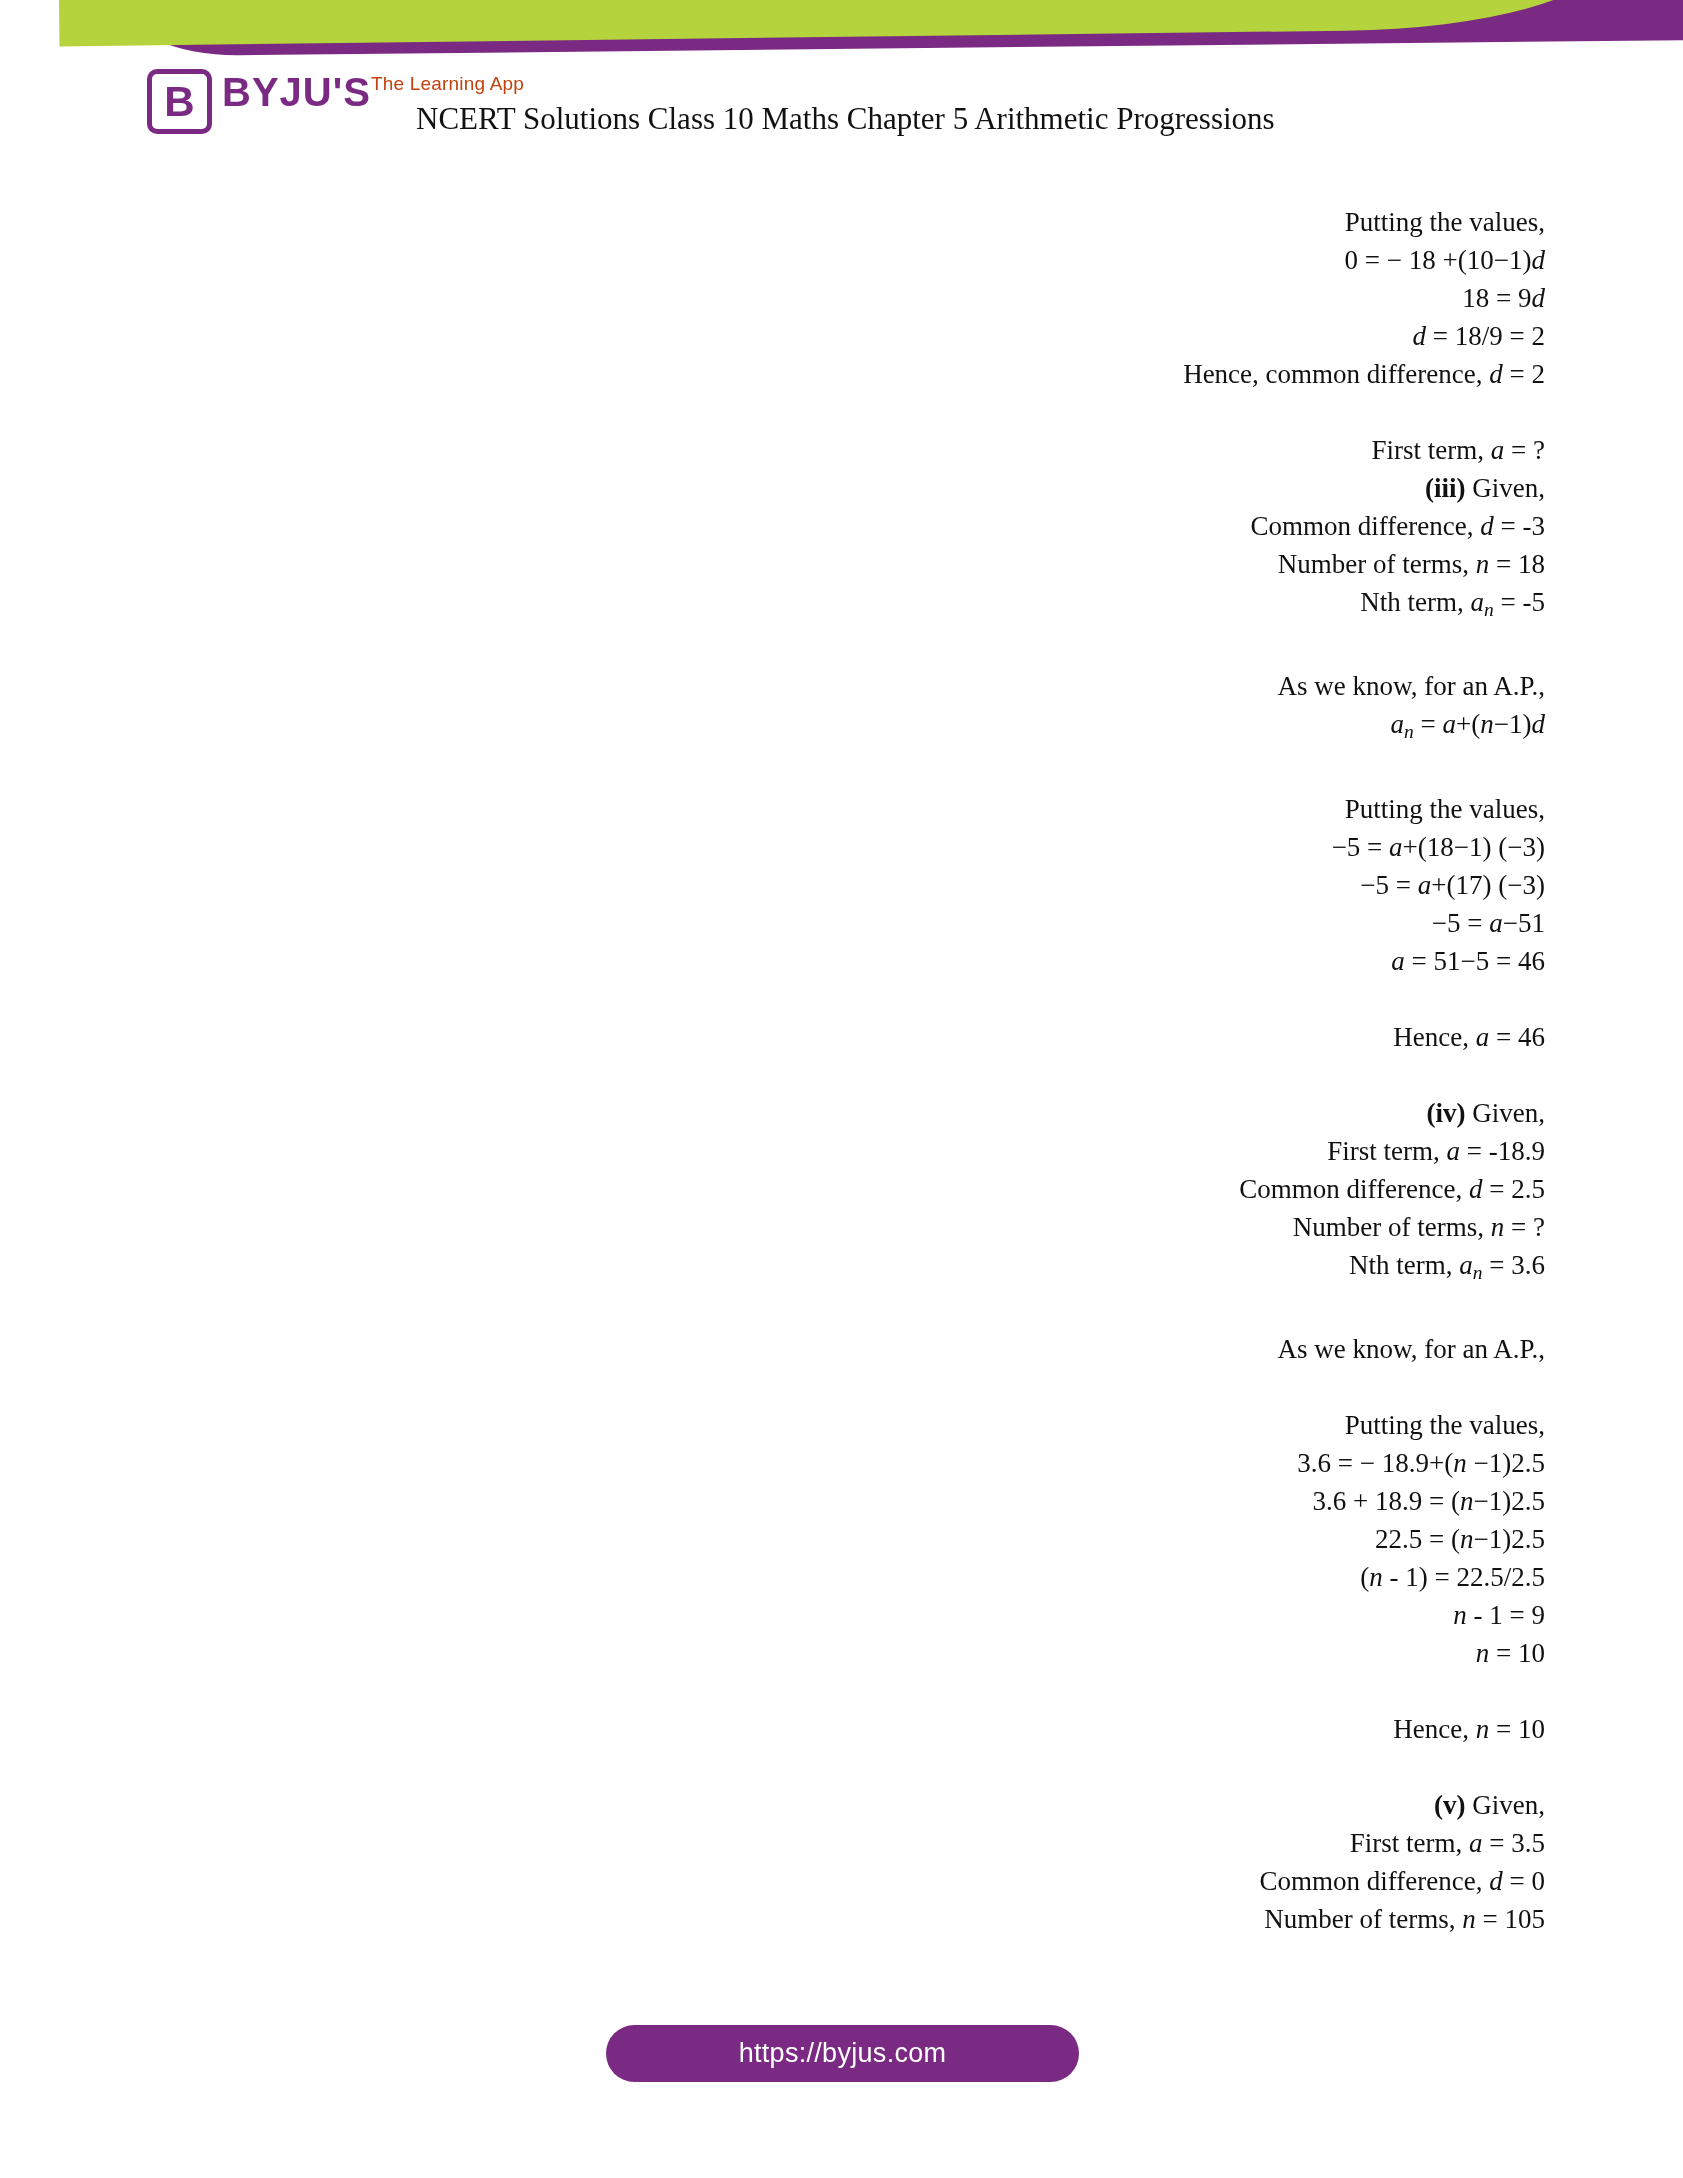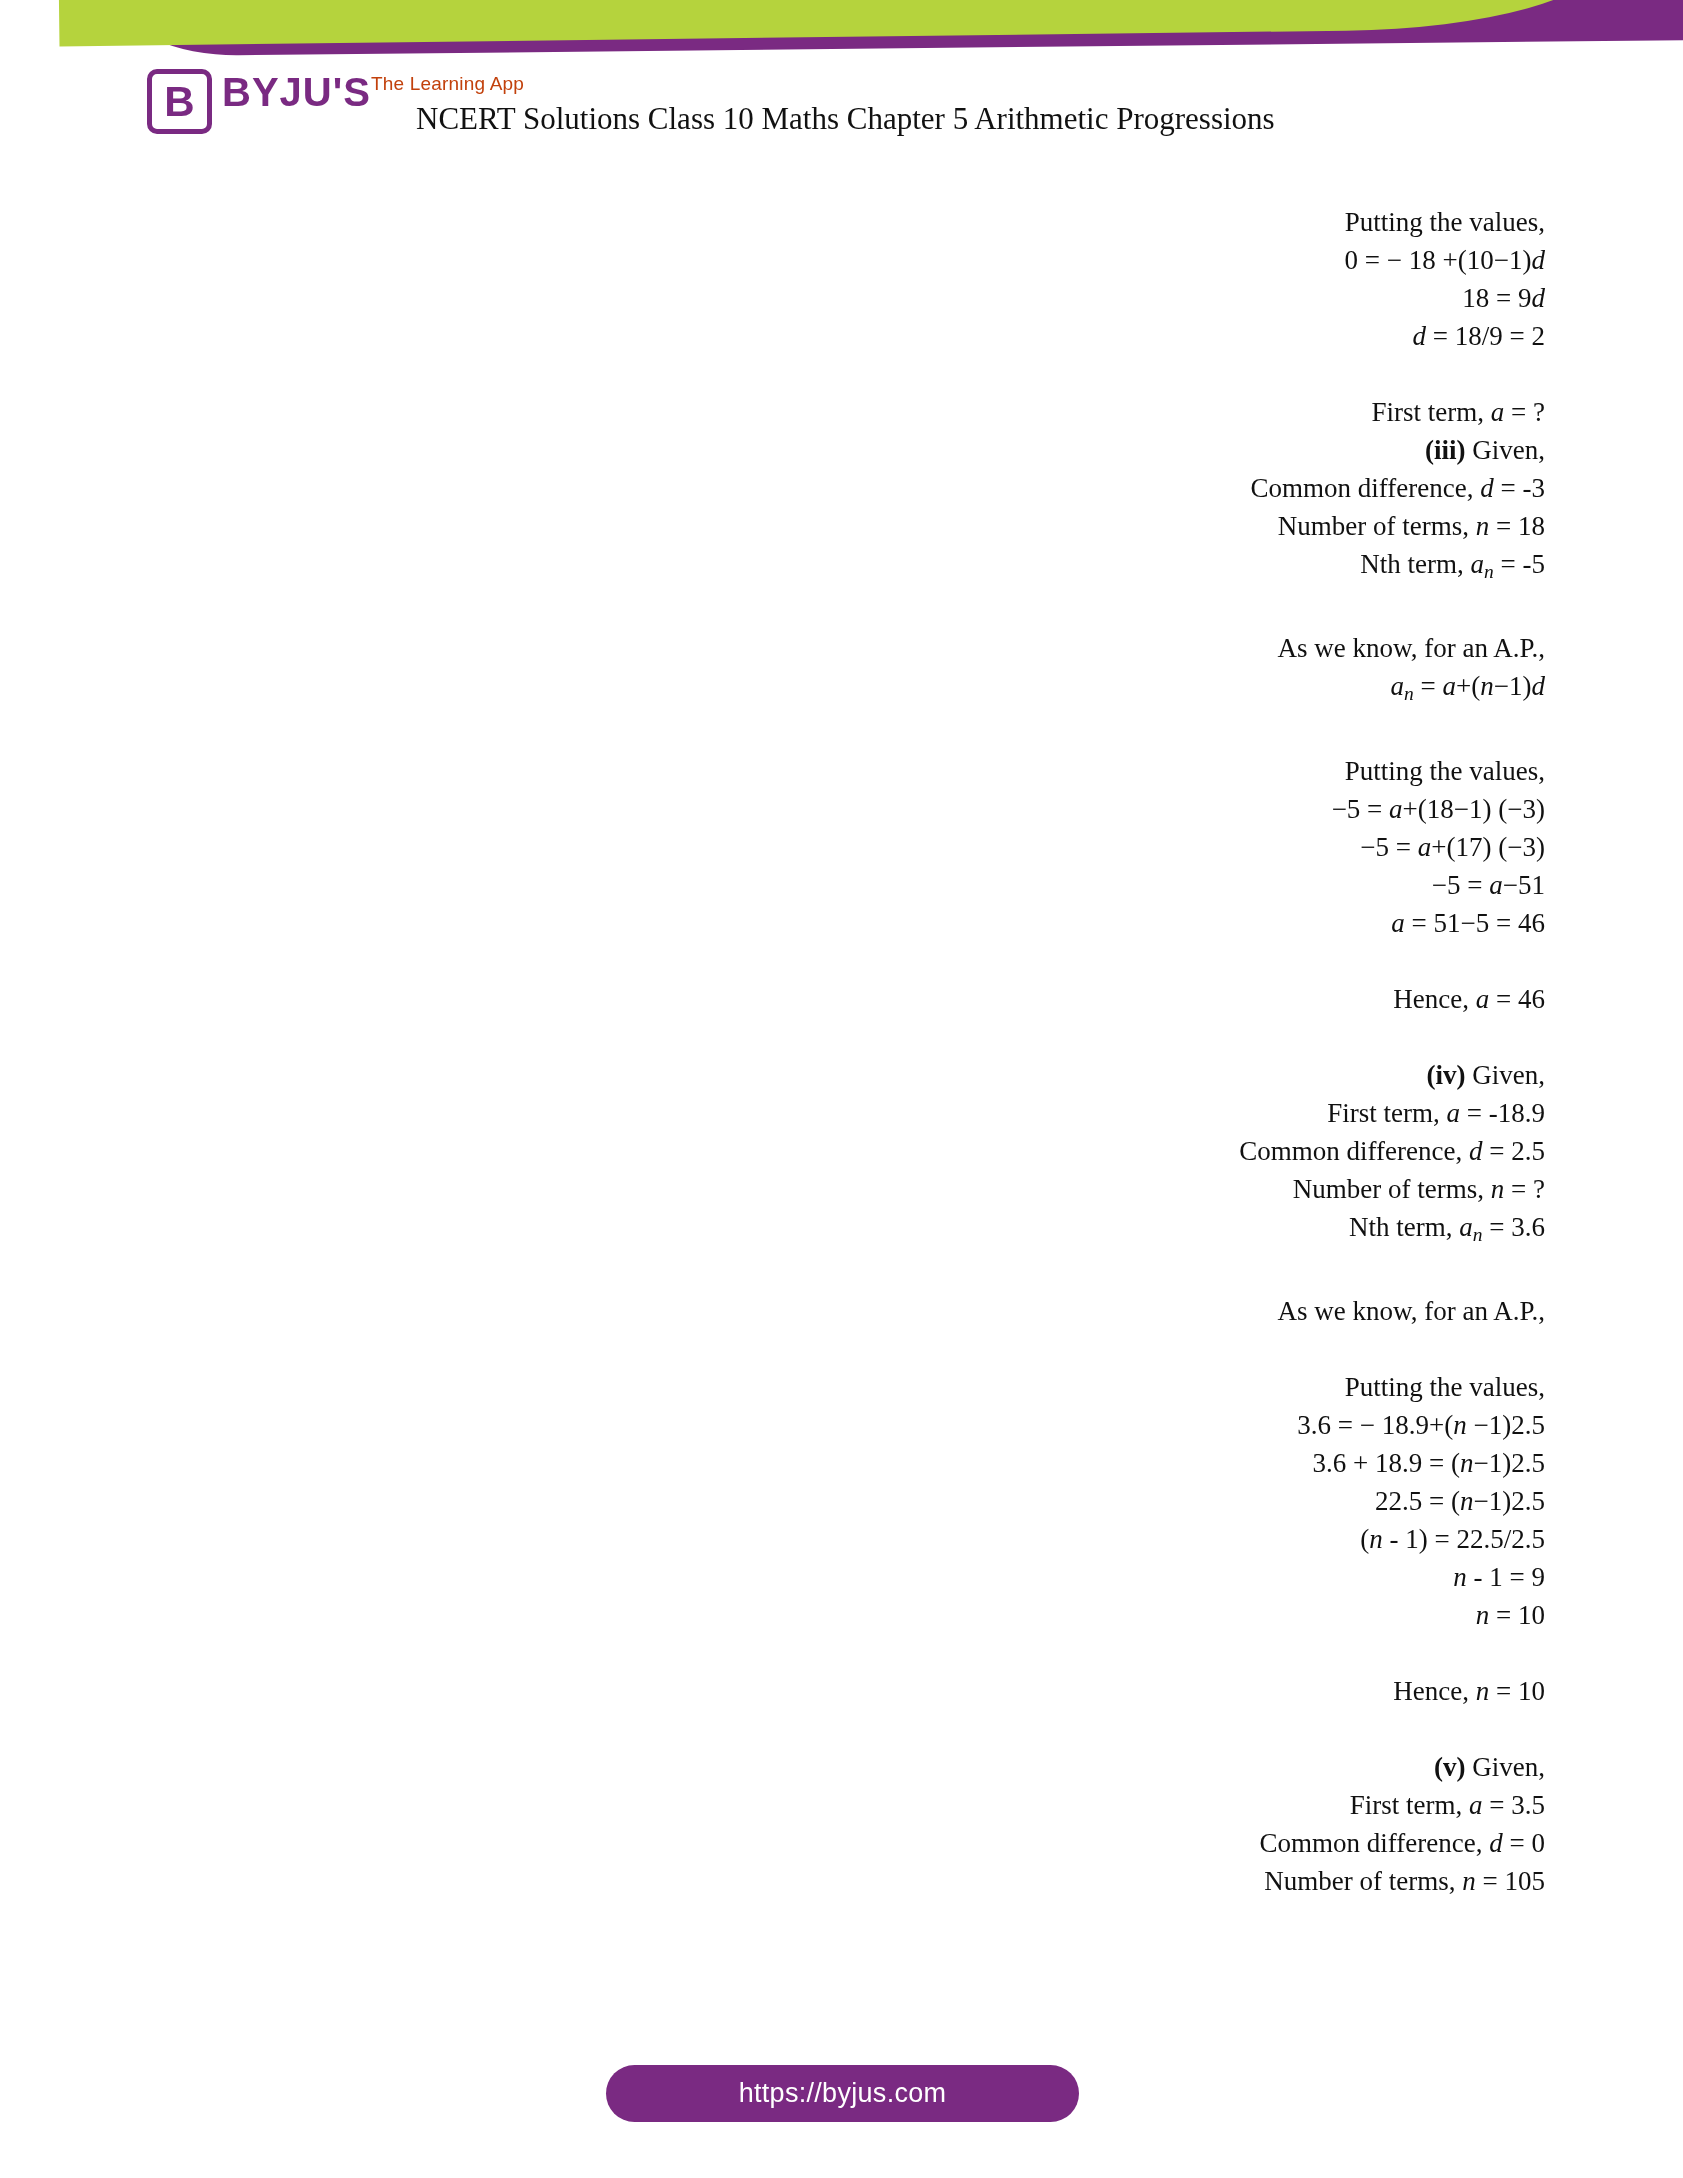--- a/index.html
+++ b/index.html
@@ -148,21 +148,20 @@
     position: absolute;
     left: 606px;
     top: 2025px;
     width: 473px;
     height: 57px;
     background: #7a2a82;
     border-radius: 30px;
     display: flex;
     align-items: center;
     justify-content: center;
-    margin-top: 40px;
   }
   .footer-link span {
     font-family: "Liberation Sans", sans-serif;
     font-size: 27px;
     color: #ffffff;
     letter-spacing: 0.3px;
   }
 </style>
 </head>
 <body>
@@ -185,20 +184,21 @@
   <div class="doc-title">NCERT Solutions Class 10 Maths Chapter 5 Arithmetic Progressions</div>
 </div>
 
 <div class="content">
 
   <div class="block">
     <div class="line">Putting the values,</div>
     <div class="line">0 = − 18 +(10−1)<i>d</i></div>
     <div class="line">18 = 9<i>d</i></div>
     <div class="line"><i>d</i> = 18/9 = 2</div>
+    <div class="line">Hence, common difference, <i>d</i> = 2</div>
   </div>
 
   <div class="block">
     <div class="line">First term, <i>a</i> = ?</div>
     <div class="line"><span class="bold">(iii)</span> Given,</div>
     <div class="line">Common difference, <i>d</i> = -3</div>
     <div class="line">Number of terms, <i>n</i> = 18</div>
     <div class="line">Nth term, <i>a<sub>n</sub></i> = -5</div>
   </div>
 

